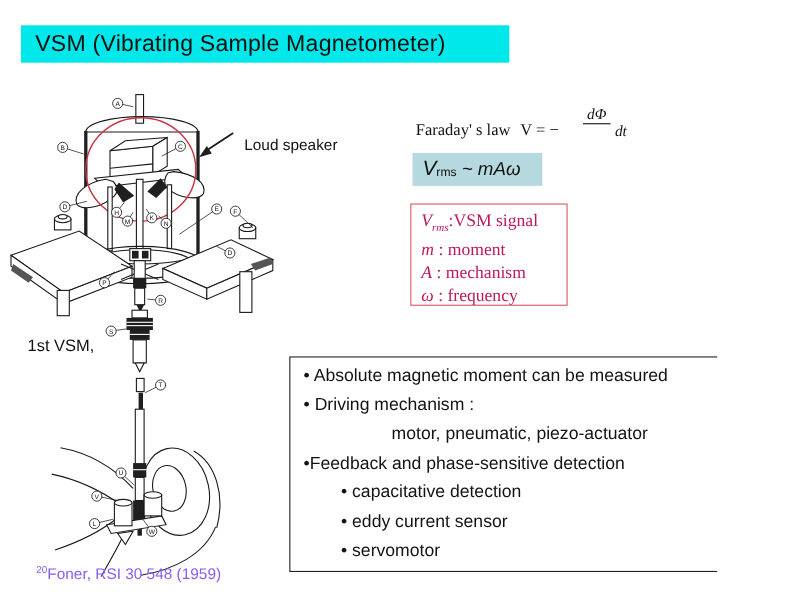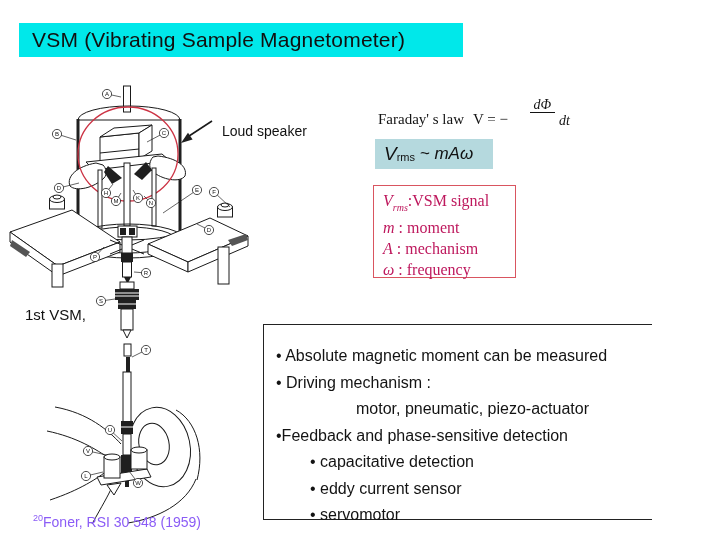--- a/index.html
+++ b/index.html
@@ -36,21 +36,21 @@
   
   .legend-box{position:absolute;left:373px;top:185px;width:143px;height:93px;box-sizing:border-box;
               border:1px solid #d95560;background:#fff;padding:4px 0 0 9px;
               font-family:"Liberation Serif",serif;font-size:16px;color:#be185d;}
   .legend-line{line-height:21px;white-space:pre;}
   .legend-line i{font-style:italic;}
   .legend-line sub{font-size:10px;font-style:italic;position:relative;top:1px;}
 
   
   .bullets-box{position:absolute;left:263px;top:324px;width:436px;height:196px;box-sizing:border-box;
-               border:1px solid #222;background:#fff;padding-top:18px;}
+               border:1px solid #222;background:#fff;padding-top:4px;}
   .bullet-line{font-size:16px;line-height:26.5px;color:#131313;white-space:pre;}
   .bullet-line.lvl0{padding-left:12px;}
   .bullet-line.lvl1{padding-left:46px;}
   .bullet-line.lvl2{padding-left:92px;}
 
   
   .footnote{position:absolute;left:33px;top:513px;font-size:14px;color:#8b5cf6;}
   .footnote sup{font-size:9px;vertical-align:super;}
 
   

